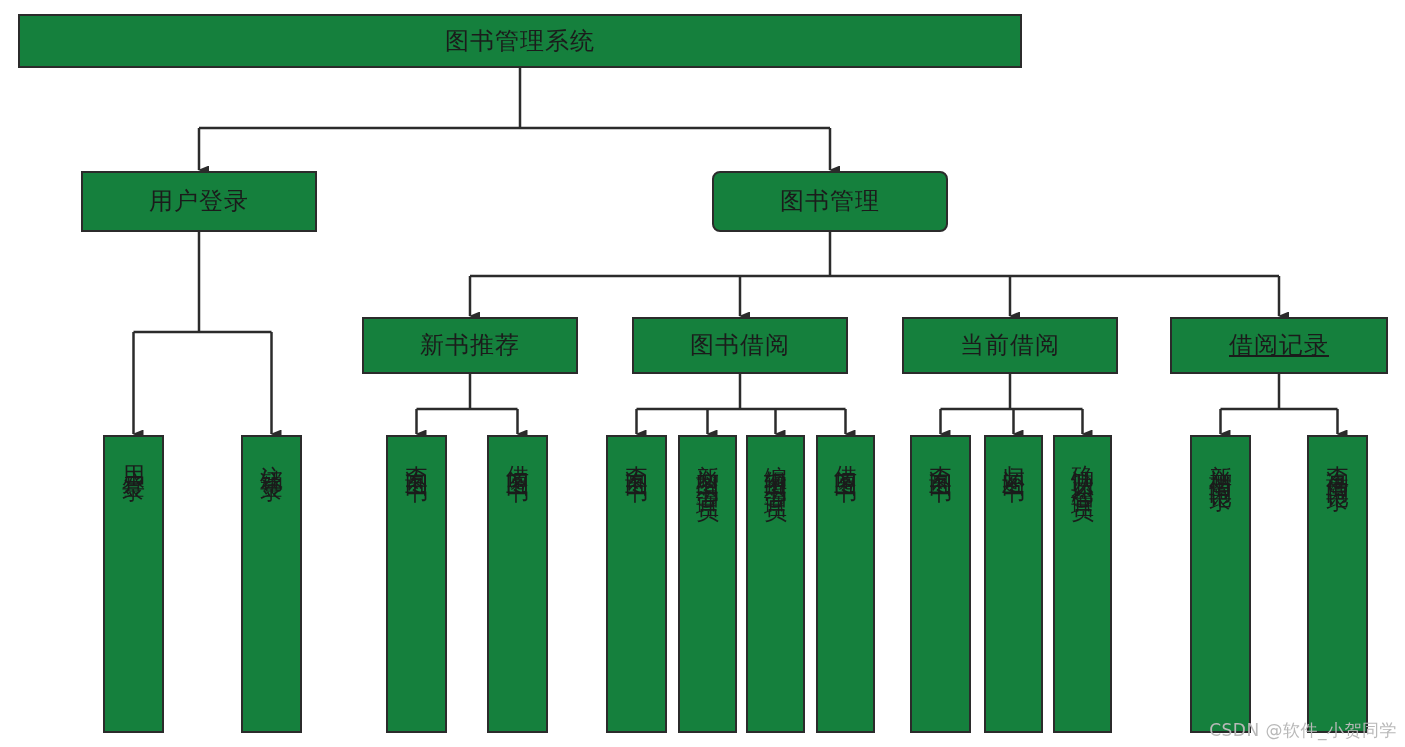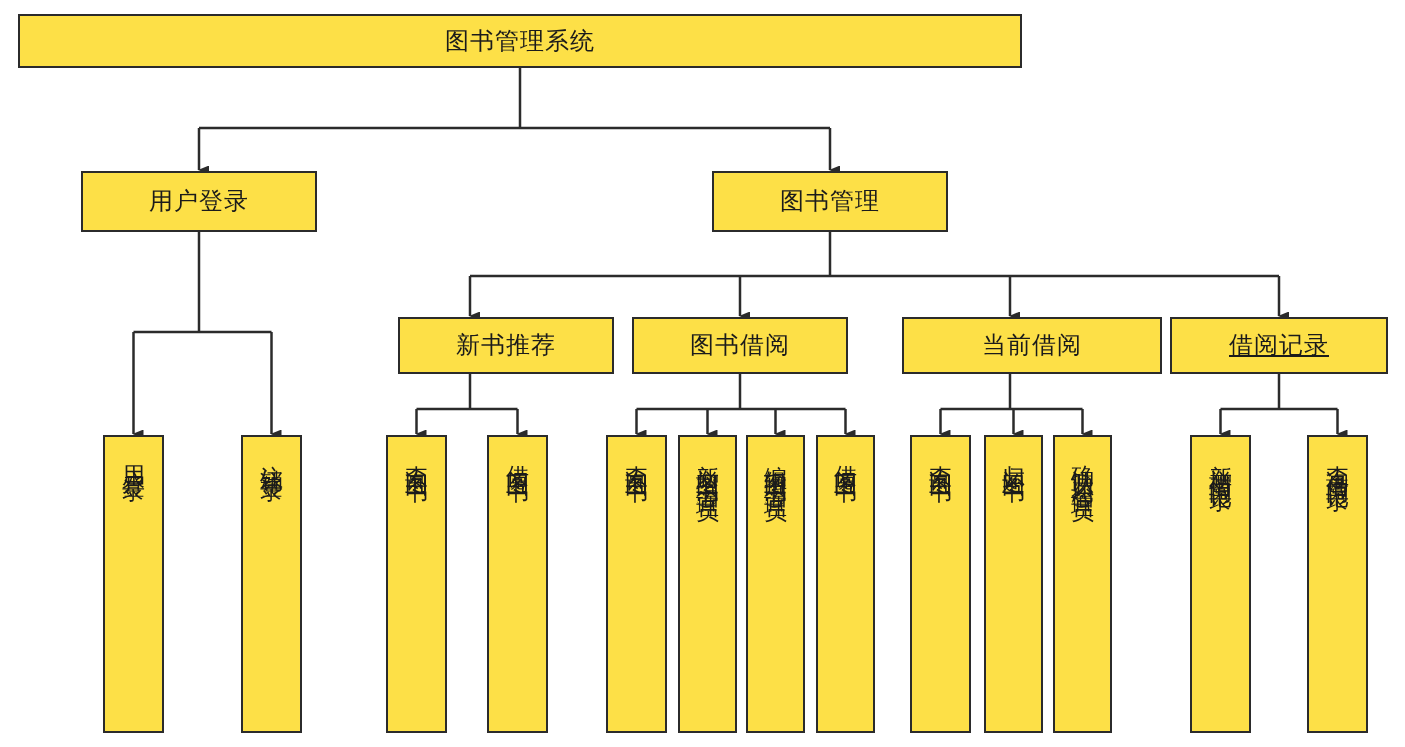--- a/index.html
+++ b/index.html
@@ -22,21 +22,21 @@
   svg.diagram-canvas {
     position: absolute;
     left: 0;
     top: 0;
     width: 1405px;
     height: 747px;
   }
   .node-box {
     position: absolute;
     box-sizing: border-box;
-    background: #fde047;
+    background: #15803d;
     border: 2.5px solid #2b2b2b;
     display: flex;
     align-items: center;
     justify-content: center;
     color: #1b1b1b;
   }
   .node-label-h {
     font-size: 24px;
     line-height: 1.2;
     white-space: nowrap;
@@ -113,30 +113,30 @@
       </g>
   </svg>
 
   <div id="node-layer">
       <div class="node-box" style="left: 18px; top: 14px; width: 1004px; height: 54px;">
         <span class="node-label-h">图书管理系统</span>
       </div>
       <div class="node-box" style="left: 81px; top: 171px; width: 236px; height: 61px;">
         <span class="node-label-h">用户登录</span>
       </div>
-      <div class="node-box" style="left: 712px; top: 171px; width: 236px; height: 61px;">
+      <div class="node-box" style="left: 712px; top: 171px; width: 236px; height: 61px; border-radius: 8px;">
         <span class="node-label-h">图书管理</span>
       </div>
-      <div class="node-box" style="left: 362px; top: 317px; width: 216px; height: 57px; margin-left: 36px;">
+      <div class="node-box" style="left: 362px; top: 317px; width: 216px; height: 57px;">
         <span class="node-label-h">新书推荐</span>
       </div>
       <div class="node-box" style="left: 632px; top: 317px; width: 216px; height: 57px; text-align: center;">
         <span class="node-label-h">图书借阅</span>
       </div>
-      <div class="node-box" style="left: 902px; top: 317px; width: 260px; height: 57px;">
+      <div class="node-box" style="left: 902px; top: 317px; width: 216px; height: 57px;">
         <span class="node-label-h">当前借阅</span>
       </div>
       <div class="node-box" style="left: 1170px; top: 317px; width: 218px; height: 57px; text-decoration: underline;">
         <span class="node-label-h">借阅记录</span>
       </div>
       <div class="node-box vertical" style="left: 103px; top: 435px; width: 61px; height: 298px;">
         <span class="node-label-v">用户登录</span>
       </div>
       <div class="node-box vertical" style="left: 241px; top: 435px; width: 61px; height: 298px;">
         <span class="node-label-v">注销登录</span>
@@ -169,13 +169,14 @@
         <span class="node-label-v">确认归还（管理员）</span>
       </div>
       <div class="node-box vertical" style="left: 1190px; top: 435px; width: 61px; height: 298px;">
         <span class="node-label-v">新增借阅记录</span>
       </div>
       <div class="node-box vertical" style="left: 1307px; top: 435px; width: 61px; height: 298px;">
         <span class="node-label-v">查询借阅记录</span>
       </div>
     </div>
 
+  <div class="watermark">CSDN @软件_小贺同学</div>
 </div>
 
 </body></html>

